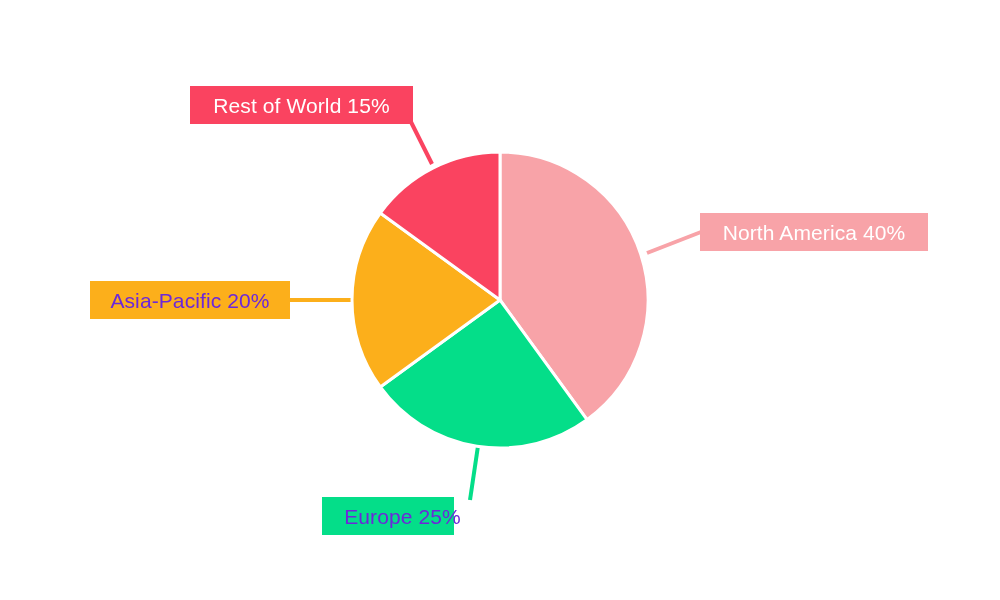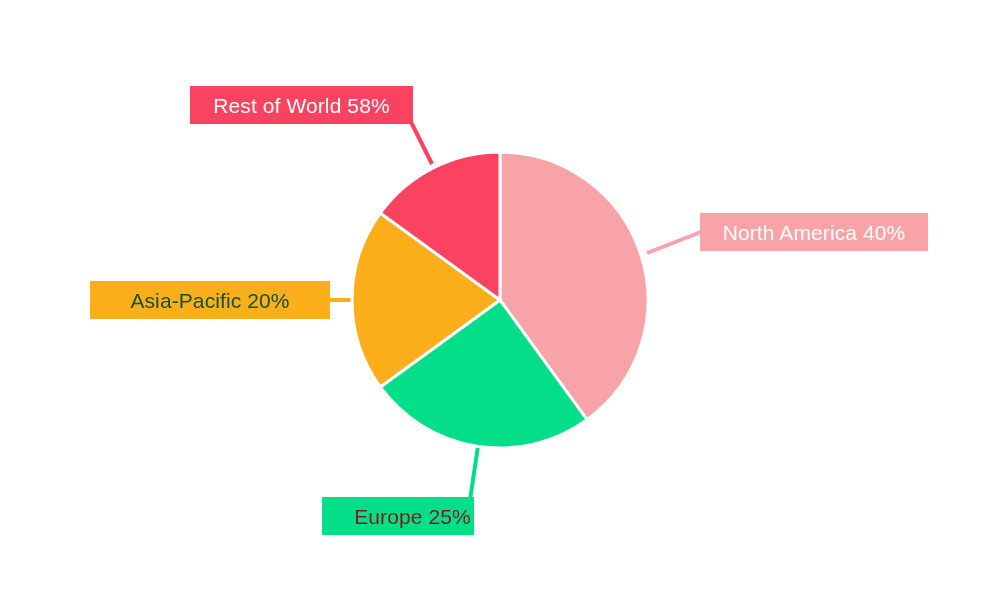--- a/index.html
+++ b/index.html
@@ -61,25 +61,25 @@
         <path d="M 500 300 L 586.99 419.73 A 148 148 0 0 1 380.27 386.99 Z" fill="#04DE89" stroke="#FFFFFF" stroke-width="3" stroke-linejoin="round"></path>
         <path d="M 500 300 L 380.27 386.99 A 148 148 0 0 1 380.27 213.01 Z" fill="#FCAF1B" stroke="#FFFFFF" stroke-width="3" stroke-linejoin="round"></path>
         <path d="M 500 300 L 380.27 213.01 A 148 148 0 0 1 500.00 152.00 Z" fill="#FA4360" stroke="#FFFFFF" stroke-width="3" stroke-linejoin="round"></path>
       </g>
   </svg>
 
   <div class="slice-label" style="left: 700px; top: 213px; width: 228px; background: rgb(248, 163, 168); color: rgb(255, 255, 255); justify-content: center;">
     <span>North America 40%</span>
   </div>
 
-  <div class="slice-label" style="left: 322px; top: 497px; width: 152px; background: rgb(4, 222, 137); color: #7f1d1d; padding-left: 40px;">
+  <div class="slice-label" style="left: 322px; top: 497px; width: 132px; background: rgb(4, 222, 137); color: #6d28d9; padding-left: 40px;">
     <span>Europe 25%</span>
   </div>
 
-  <div class="slice-label" style="left: 90px; top: 281px; width: 240px; background: rgb(252, 175, 27); color: #14532d;">
+  <div class="slice-label" style="left: 90px; top: 281px; width: 200px; background: rgb(252, 175, 27); color: #6d28d9;">
     <span>Asia-Pacific 20%</span>
   </div>
 
   <div class="slice-label" style="left: 190px; top: 86px; width: 223px; background: rgb(250, 67, 96); color: rgb(255, 255, 255);">
-    <span>Rest of World 58%</span>
+    <span>Rest of World 15%</span>
   </div>
 
 </div>
 
 </body></html>

